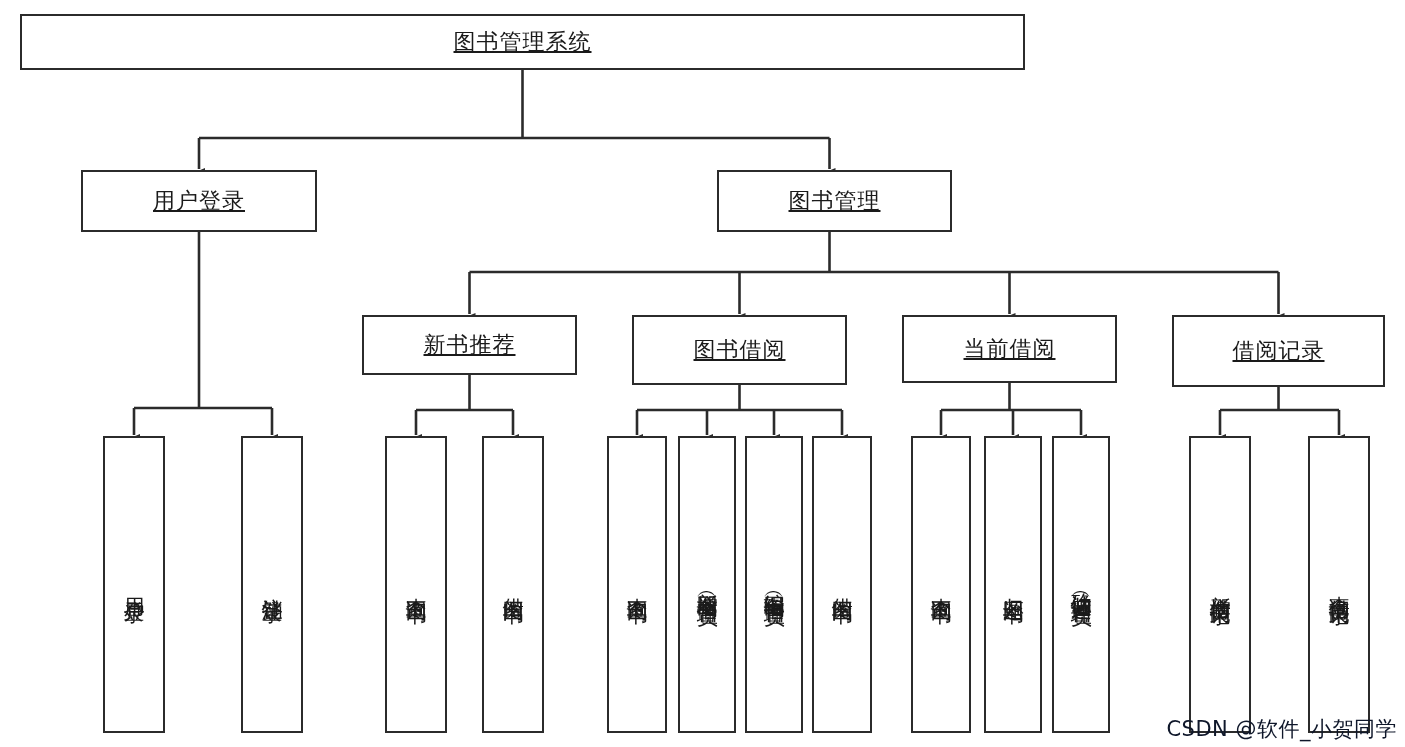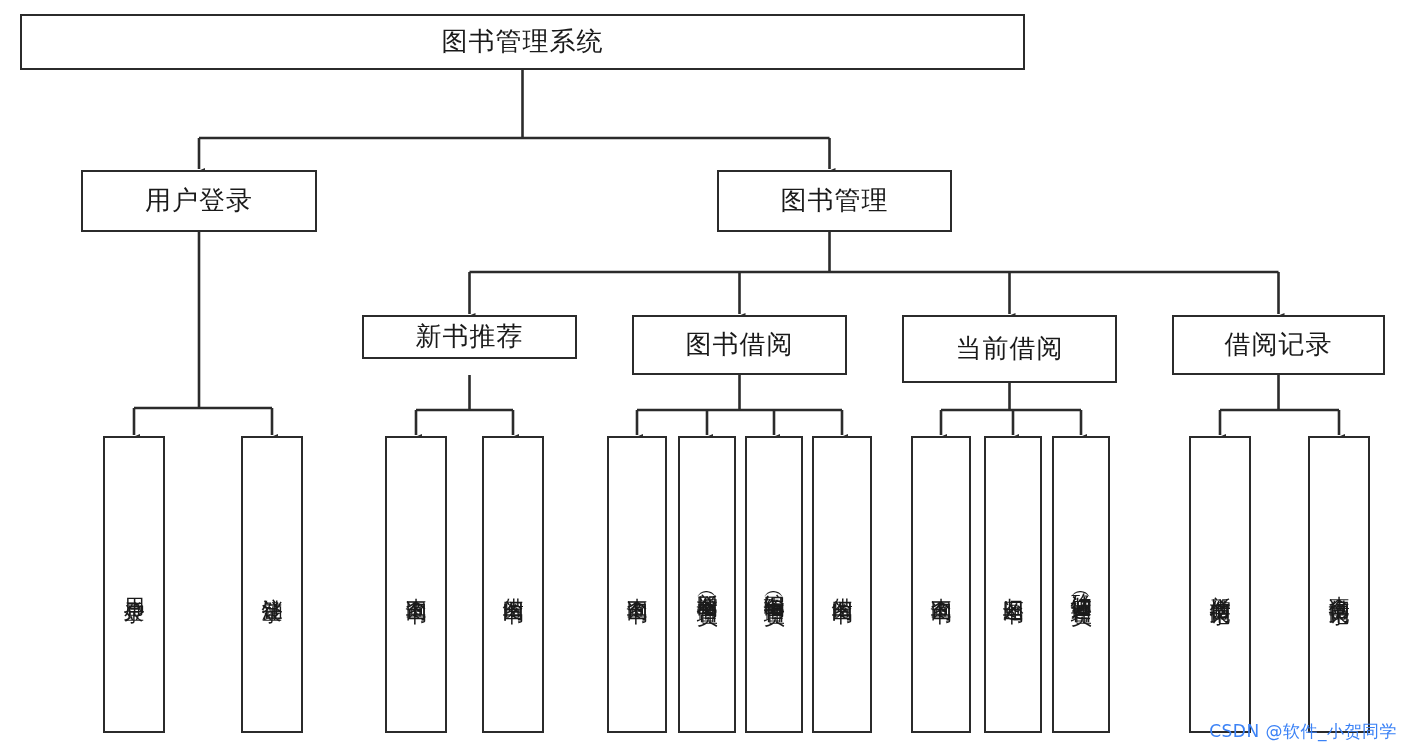--- a/index.html
+++ b/index.html
@@ -29,23 +29,24 @@
     position: absolute;
     box-sizing: border-box;
     background: #ffffff;
     border: 2px solid #2b2b2b;
     display: flex;
     align-items: center;
     justify-content: center;
     color: #1a1a1a;
   }
   .node.h {
-    font-size: 26px;
+    font-size: 22px;
     letter-spacing: 1px;
     line-height: 1.2;
+    text-decoration: underline;
   }
   .node.v {
     writing-mode: vertical-rl;
     text-orientation: upright;
     font-size: 21px;
     line-height: 1.25;
     letter-spacing: 2px;
     padding: 6px 0;
     text-align: center;
   }
@@ -54,22 +55,22 @@
     white-space: pre-wrap;
   }
   .node.v .label {
     writing-mode: vertical-rl;
     text-orientation: upright;
   }
   #watermark {
     position: absolute;
     right: 8px;
     bottom: 4px;
-    font-size: 17px;
-    color: #3b82f6;
+    font-size: 21px;
+    color: #0f172a;
     letter-spacing: 0.5px;
     white-space: nowrap;
     pointer-events: none;
   }
 </style>
 </head>
 <body>
 
 <div id="canvas">
 
@@ -119,30 +120,30 @@
   <div id="nodes-layer">
       <div class="node h" style="left: 20px; top: 14px; width: 1005px; height: 56px; background: rgb(255, 255, 255); border-color: rgb(43, 43, 43); color: rgb(26, 26, 26);">
         <span class="label">图书管理系统</span>
       </div>
       <div class="node h" style="left: 81px; top: 170px; width: 236px; height: 62px; background: rgb(255, 255, 255); border-color: rgb(43, 43, 43); color: rgb(26, 26, 26);">
         <span class="label">用户登录</span>
       </div>
       <div class="node h" style="left: 717px; top: 170px; width: 235px; height: 62px; background: rgb(255, 255, 255); border-color: rgb(43, 43, 43); color: rgb(26, 26, 26);">
         <span class="label">图书管理</span>
       </div>
-      <div class="node h" style="left: 362px; top: 315px; width: 215px; height: 44px; background: rgb(255, 255, 255); border-color: rgb(43, 43, 43); color: rgb(26, 26, 26);">
+      <div class="node h" style="left: 362px; top: 315px; width: 215px; height: 60px; background: rgb(255, 255, 255); border-color: rgb(43, 43, 43); color: rgb(26, 26, 26);">
         <span class="label">新书推荐</span>
       </div>
-      <div class="node h" style="left: 632px; top: 315px; width: 215px; height: 60px; background: rgb(255, 255, 255); border-color: rgb(43, 43, 43); color: rgb(26, 26, 26);">
+      <div class="node h" style="left: 632px; top: 315px; width: 215px; height: 70px; background: rgb(255, 255, 255); border-color: rgb(43, 43, 43); color: rgb(26, 26, 26);">
         <span class="label">图书借阅</span>
       </div>
       <div class="node h" style="left: 902px; top: 315px; width: 215px; height: 68px; background: rgb(255, 255, 255); border-color: rgb(43, 43, 43); color: rgb(26, 26, 26);">
         <span class="label">当前借阅</span>
       </div>
-      <div class="node h" style="left: 1172px; top: 315px; width: 213px; height: 60px; background: rgb(255, 255, 255); border-color: rgb(43, 43, 43); color: rgb(26, 26, 26);">
+      <div class="node h" style="left: 1172px; top: 315px; width: 213px; height: 72px; background: rgb(255, 255, 255); border-color: rgb(43, 43, 43); color: rgb(26, 26, 26);">
         <span class="label">借阅记录</span>
       </div>
       <div class="node v" style="left: 103px; top: 436px; width: 62px; height: 297px; background: rgb(255, 255, 255); border-color: rgb(43, 43, 43); color: rgb(26, 26, 26);">
         <span class="label">用户登录</span>
       </div>
       <div class="node v" style="left: 241px; top: 436px; width: 62px; height: 297px; background: rgb(255, 255, 255); border-color: rgb(43, 43, 43); color: rgb(26, 26, 26);">
         <span class="label">注销登录</span>
       </div>
       <div class="node v" style="left: 385px; top: 436px; width: 62px; height: 297px; background: rgb(255, 255, 255); border-color: rgb(43, 43, 43); color: rgb(26, 26, 26);">
         <span class="label">查询图书</span>

